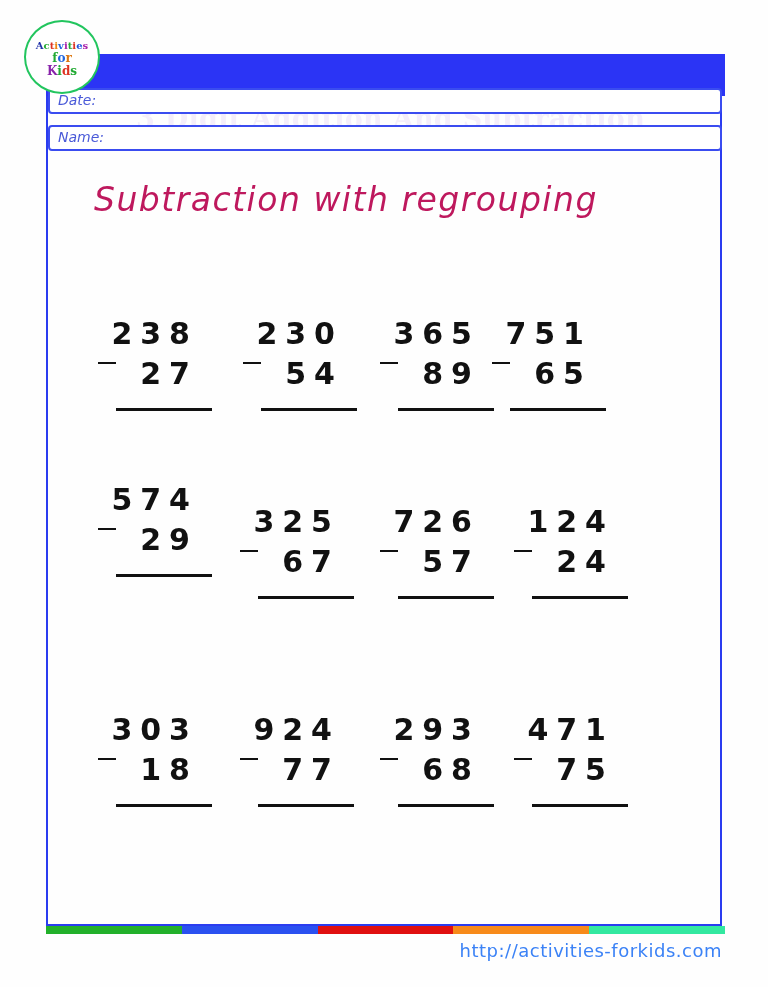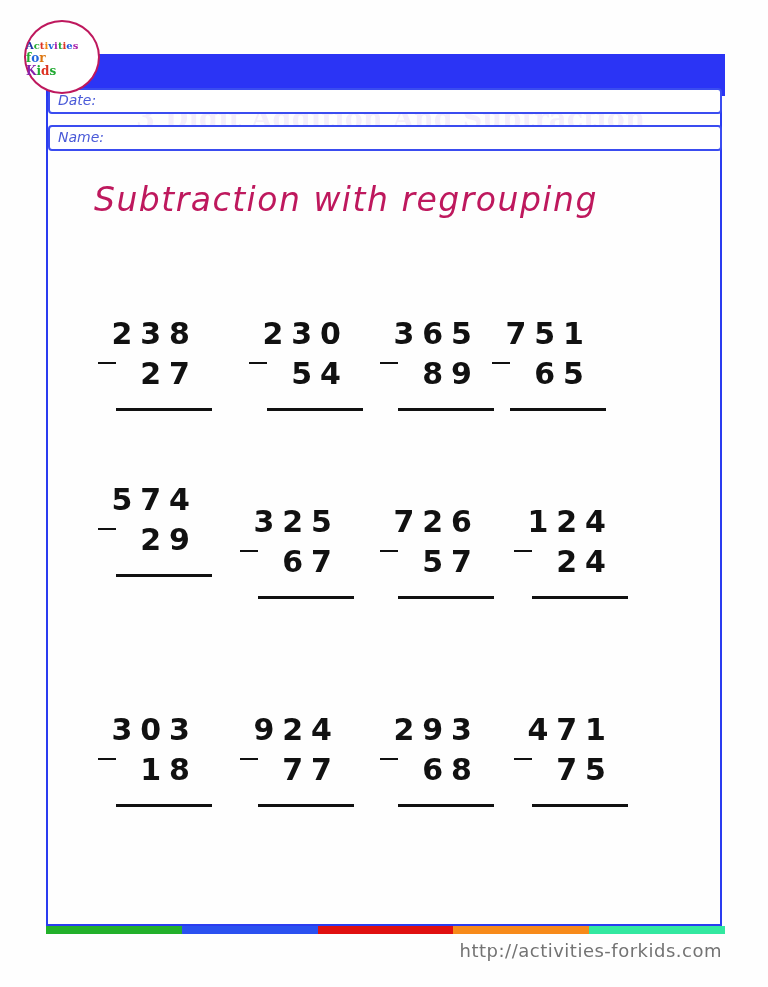--- a/index.html
+++ b/index.html
@@ -12,22 +12,22 @@
     position: absolute; left: 46px; top: 54px; width: 679px; height: 42px;
     background: #2b34f5;
   }
   .title-text {
     position: absolute; left: 136px; top: 54px; height: 42px; line-height: 42px;
     color: #f4eefa; font-family: "DejaVu Serif", serif; font-weight: bold;
     font-size: 27px; letter-spacing: 0.3px; white-space: nowrap; margin-top: 44px;
   }
   .logo {
     position: absolute; left: 24px; top: 20px; width: 76px; height: 74px;
-    border-radius: 50%; border: 2px solid #be185d; background: #fff;
-    box-sizing: border-box; z-index: 3;
+    border-radius: 50%; border: 2px solid #22c55e; background: #fff;
+    box-sizing: border-box; text-align: center; z-index: 3;
     font-family: "DejaVu Serif", serif; font-weight: bold; font-size: 12px; line-height: 13px;
     padding-top: 17px;
   }
   .logo span { display: inline-block; }
   .field {
     position: absolute; left: 48px; width: 674px; height: 26px;
     border: 2px solid #3a4cf0; border-radius: 4px; box-sizing: border-box; background: #fff;
   }
   .field-label {
     position: absolute; left: 8px; top: 2px; color: #4a5ad8;
@@ -48,21 +48,21 @@
   .minuend { top: 0; }
   .subtrahend { top: 40px; }
   .minus {
     position: absolute; left: 0; top: 46px; width: 18px; height: 2px; background: #111;
   }
   .answer-line {
     position: absolute; left: 18px; top: 92px; width: 96px; height: 3px; background: #111;
   }
   .stripe { position: absolute; top: 926px; height: 8px; }
   .url {
-    position: absolute; right: 46px; top: 940px; color: #737373; font-size: 18px;
+    position: absolute; right: 46px; top: 940px; color: #3b82f6; font-size: 18px;
     font-family: "DejaVu Sans", sans-serif; letter-spacing: 0.5px;
   }
 </style>
 </head>
 <body>
 
 <div class="frame"></div>
 <div class="title-bar"></div>
 <div class="title-text">3 Digit Addition And Subtraction</div>
 
@@ -81,21 +81,21 @@
 
 <div class="subtitle">Subtraction with regrouping</div>
 
 <div id="problems">
     <div class="problem" style="left: 98px; top: 316px;">
       <span class="minuend">238</span>
       <span class="minus"></span>
       <span class="subtrahend">27</span>
       <span class="answer-line"></span>
     </div>
-    <div class="problem" style="left: 249px; top: 316px;">
+    <div class="problem" style="left: 243px; top: 316px;">
       <span class="minuend">230</span>
       <span class="minus"></span>
       <span class="subtrahend">54</span>
       <span class="answer-line"></span>
     </div>
     <div class="problem" style="left: 380px; top: 316px;">
       <span class="minuend">365</span>
       <span class="minus"></span>
       <span class="subtrahend">89</span>
       <span class="answer-line"></span>

